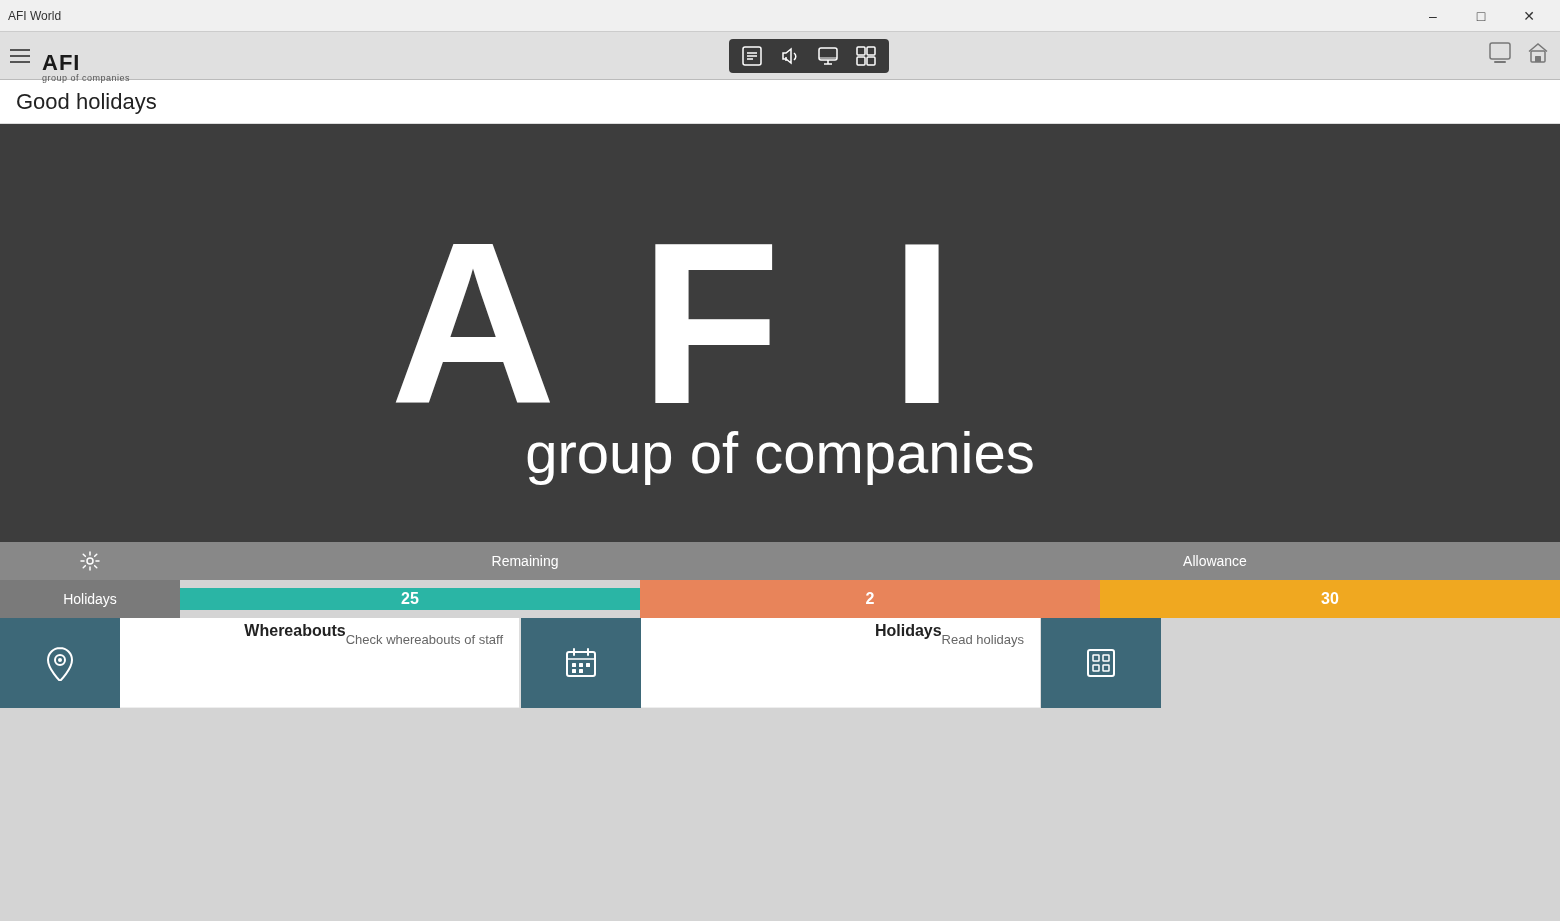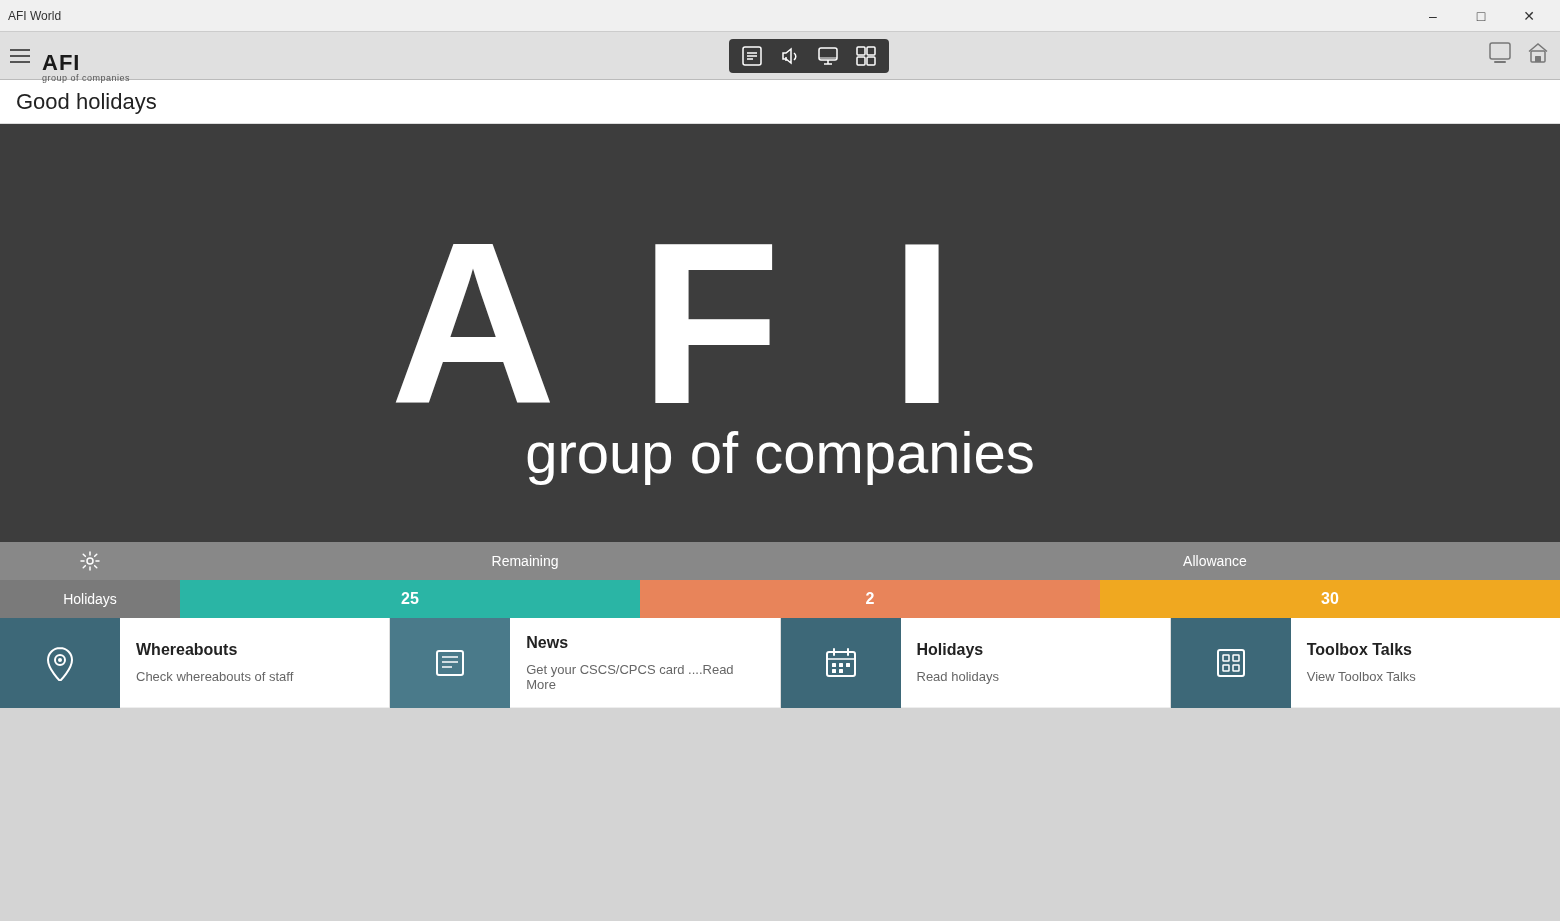--- a/index.html
+++ b/index.html
@@ -175,21 +175,21 @@
       height: 38px;
       display: flex;
       align-items: center;
       justify-content: center;
       color: white;
       font-size: 14px;
     }
     .stats-value-cell-teal {
       flex: 1;
       background: #2ab5a5;
-      height: 38px;
+      height: 22px;
       display: flex;
       align-items: center;
       justify-content: center;
       color: white;
       font-size: 16px;
       font-weight: 600;
     }
     .stats-value-cell-orange {
       flex: 1;
       background: #e8845a;
@@ -236,23 +236,23 @@
     .tile-icon-area.dark-blue { background: #3d6878; }
     .tile-icon-area.mid-blue { background: #4a7a8a; }
     .tile-icon-area.dark-teal { background: #3d6878; }
     .tile-icon-area.dark-teal2 { background: #3d6878; }
 
     .tile-text-area {
       flex: 1;
       height: 90px;
       background: white;
       display: flex;
-      flex-direction: column;
-      justify-content: center;
-      padding: 12px 16px;
+      flex-direction: row;
+      justify-content: flex-end;
+      padding: 4px 16px;
       border-bottom: 1px solid #eee;
     }
     .tile-title {
       font-size: 16px;
       font-weight: 600;
       color: #222;
     }
     .tile-desc {
       font-size: 13px;
       color: #666;
@@ -399,34 +399,20 @@
       </svg>
     </div>
     <div class="tile-text-area">
       <span class="tile-title">Whereabouts</span>
       <span class="tile-desc">Check whereabouts of staff</span>
     </div>
   </div>
 
   <div class="tile-sep"></div>
 
-  <div class="tile">
-    <div class="tile-icon-area mid-blue">
-      <svg width="36" height="36" viewBox="0 0 36 36" fill="none">
-        <rect x="5" y="6" width="26" height="24" rx="2" stroke="white" stroke-width="2" fill="none"></rect>
-        <line x1="10" y1="12" x2="26" y2="12" stroke="white" stroke-width="1.5"></line>
-        <line x1="10" y1="17" x2="26" y2="17" stroke="white" stroke-width="1.5"></line>
-        <line x1="10" y1="22" x2="20" y2="22" stroke="white" stroke-width="1.5"></line>
-      </svg>
-    </div>
-    <div class="tile-text-area">
-      <span class="tile-title">News</span>
-      <span class="tile-desc">Get your CSCS/CPCS card ....Read More</span>
-    </div>
-  </div>
 
   <div class="tile-sep"></div>
 
   <div class="tile">
     <div class="tile-icon-area dark-teal">
       <svg width="36" height="36" viewBox="0 0 36 36" fill="none">
         <rect x="4" y="7" width="28" height="24" rx="2" stroke="white" stroke-width="2" fill="none"></rect>
         <line x1="4" y1="14" x2="32" y2="14" stroke="white" stroke-width="1.5"></line>
         <line x1="11" y1="4" x2="11" y2="10" stroke="white" stroke-width="2" stroke-linecap="round"></line>
         <line x1="25" y1="4" x2="25" y2="10" stroke="white" stroke-width="2" stroke-linecap="round"></line>
@@ -448,19 +434,15 @@
   <div class="tile">
     <div class="tile-icon-area dark-teal2">
       <svg width="36" height="36" viewBox="0 0 36 36" fill="none">
         <rect x="5" y="5" width="26" height="26" rx="2" stroke="white" stroke-width="2" fill="none"></rect>
         <rect x="10" y="10" width="6" height="6" rx="0.5" stroke="white" stroke-width="1.5" fill="none"></rect>
         <rect x="20" y="10" width="6" height="6" rx="0.5" stroke="white" stroke-width="1.5" fill="none"></rect>
         <rect x="10" y="20" width="6" height="6" rx="0.5" stroke="white" stroke-width="1.5" fill="none"></rect>
         <rect x="20" y="20" width="6" height="6" rx="0.5" stroke="white" stroke-width="1.5" fill="none"></rect>
       </svg>
     </div>
-    <div class="tile-text-area">
-      <span class="tile-title">Toolbox Talks</span>
-      <span class="tile-desc">View Toolbox Talks</span>
-    </div>
   </div>
 
 </div>
 
 </body></html>

